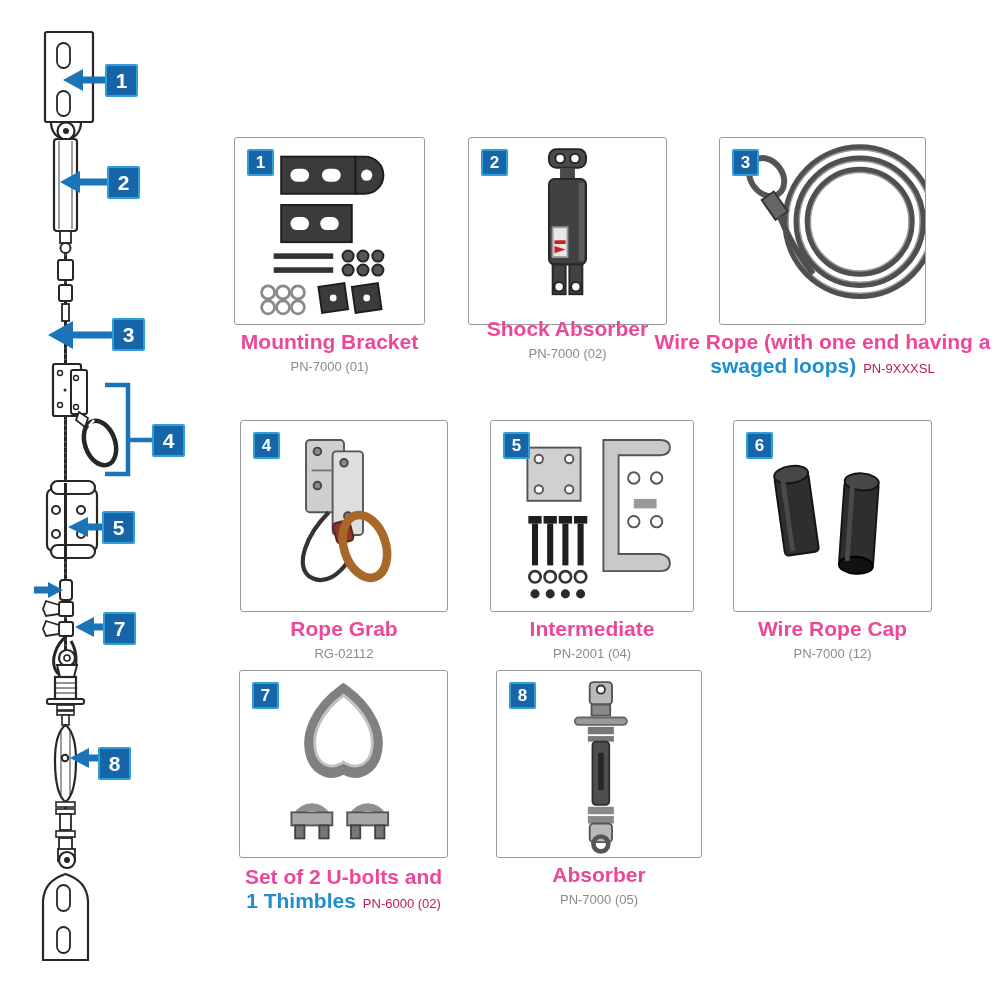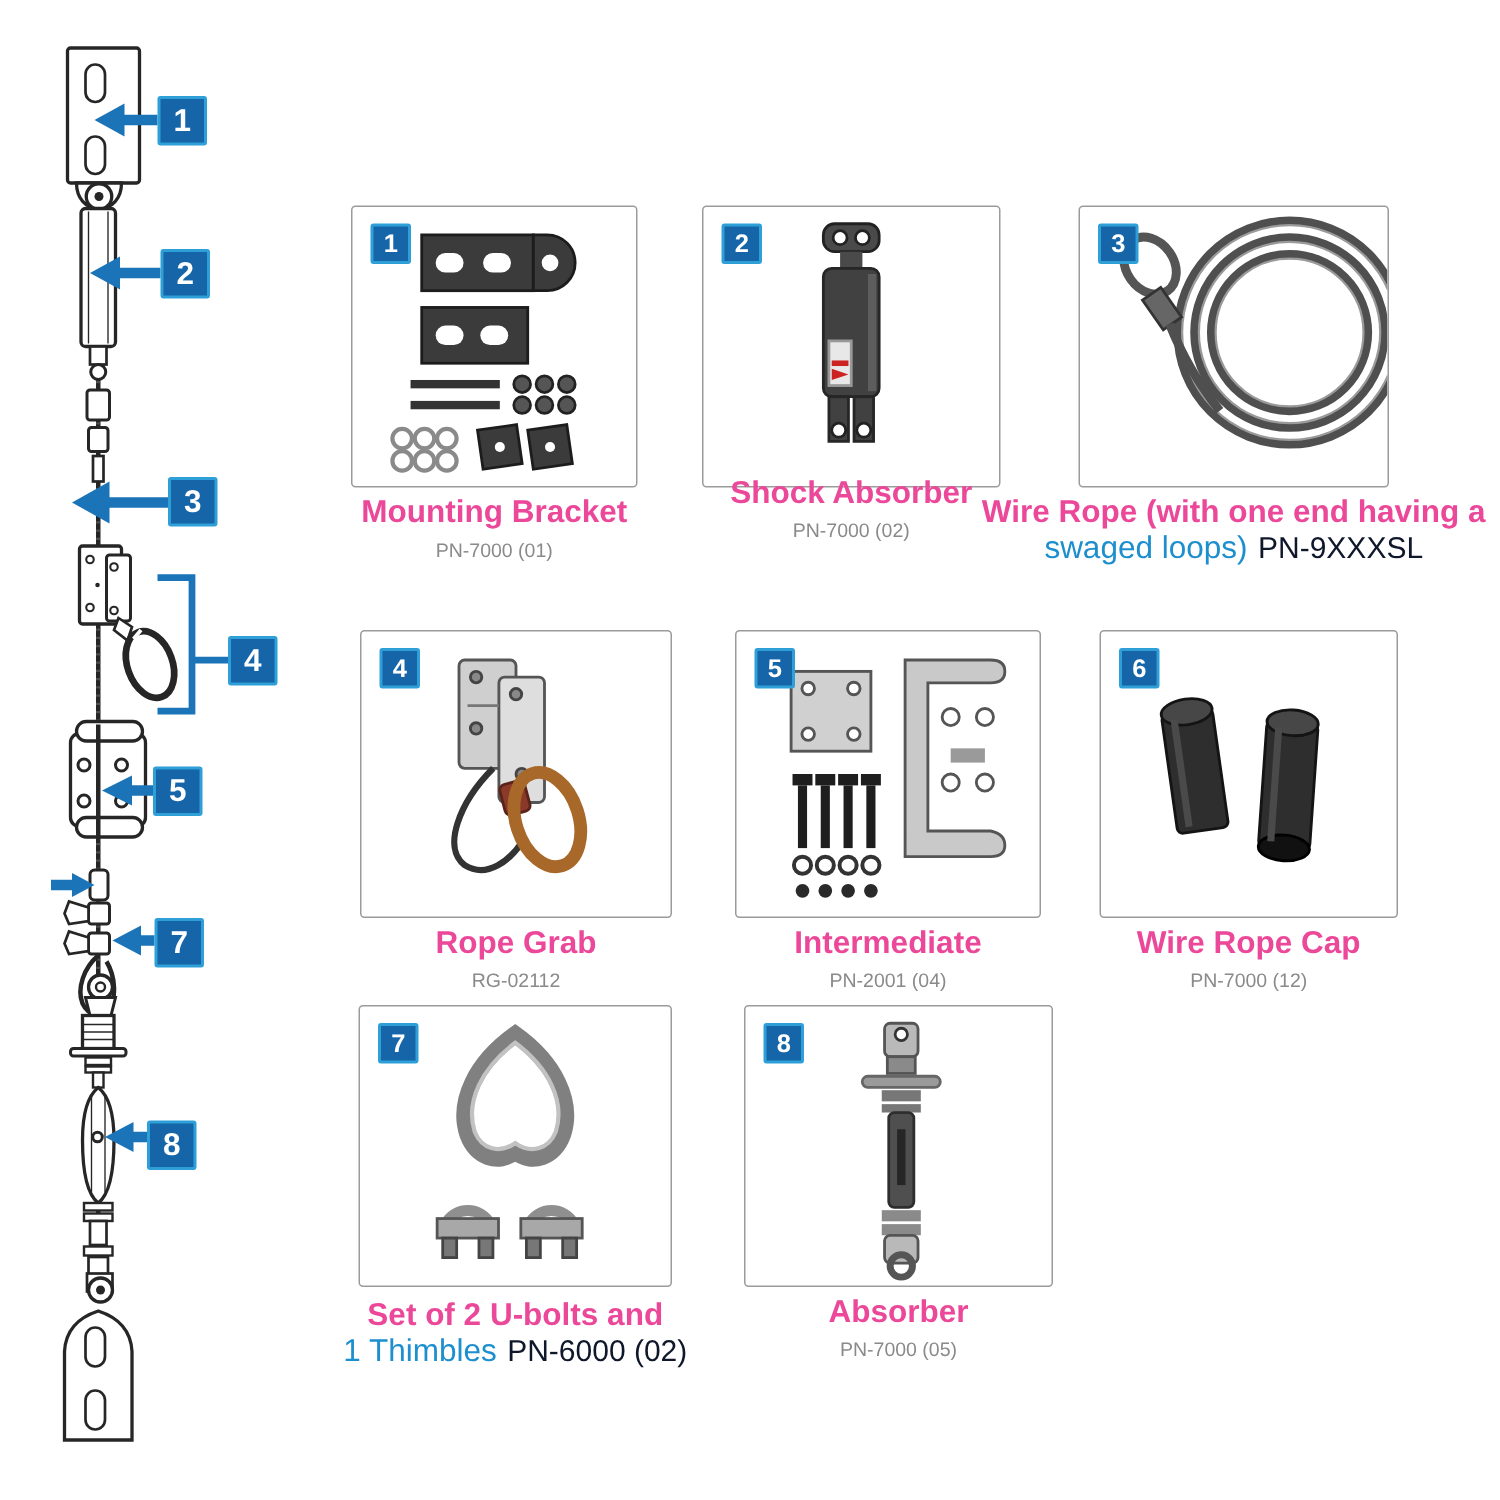--- a/index.html
+++ b/index.html
@@ -29,22 +29,22 @@
     color:#fff; font-weight:bold; font-size:17px;
     display:flex; align-items:center; justify-content:center; z-index:2;
   }
   .part-img { position:absolute; inset:0; width:100%; height:100%; }
   .card-label {
     position:absolute; left:50%; transform:translateX(-50%);
     width:360px; text-align:center; line-height:24px;
   }
   .pname { color:#ec4899; font-weight:bold; font-size:21px; }
   .ppn   { color:#8a8a8a; font-size:13px; margin-top:1px; }
-  .pname-inline { color:#1d8fce; font-weight:normal; font-size:21px; }
-  .ppn-inline   { color:#0f172a; font-size:20px; margin-left:7px; }
+  .pname-inline { color:#1d8fce; font-weight:bold; font-size:21px; }
+  .ppn-inline   { color:#be185d; font-size:13px; margin-left:7px; }
 </style>
 </head>
 <body>
 
 <div id="canvas">
 
   <svg id="assembly" viewBox="0 0 195 965">
 
     <g>
       <line x1="50.5" y1="228" x2="50.5" y2="850" stroke="#262626" stroke-width="3"></line>

